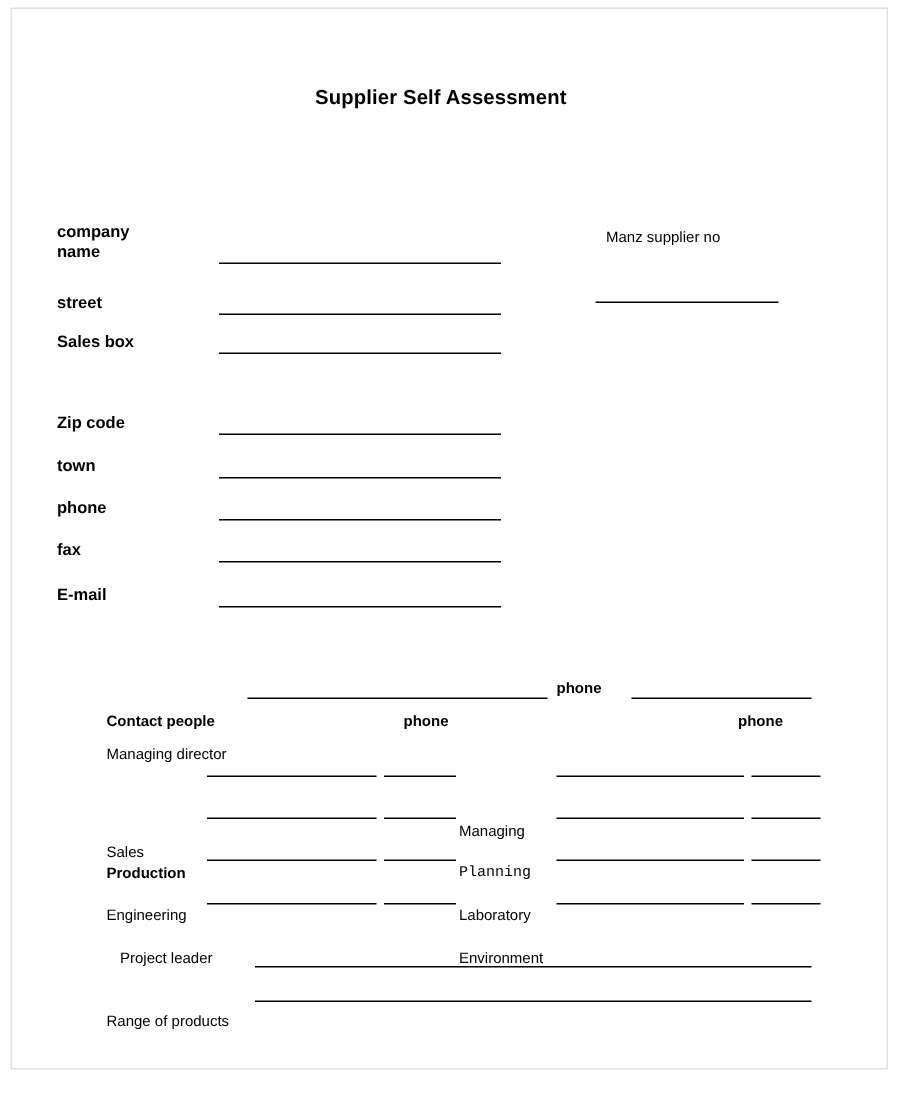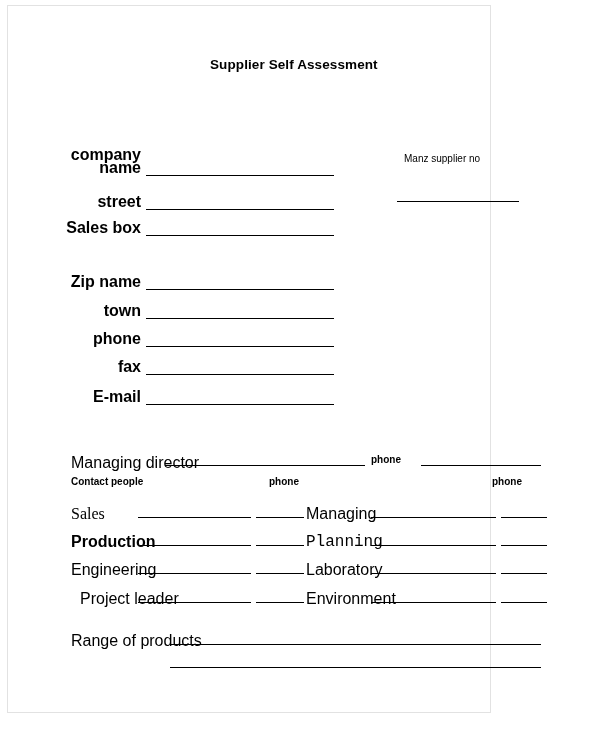--- a/index.html
+++ b/index.html
@@ -13,21 +13,21 @@
     font-family: "Liberation Sans", sans-serif;
     color: #000000;
     overflow: hidden;
   }
 
   
   #page {
     position: absolute;
     left: 7px;
     top: 5px;
-    width: 484px;
+    width: 585px;
     height: 708px;
     background: #ffffff;
     border: 1px solid #e2e2e2;
     box-sizing: border-box;
   }
 
   .abs { position: absolute; }
 
   
   #doc-title {
@@ -41,41 +41,41 @@
 
   
   .rule {
     height: 0;
     border-bottom: 1.3px solid #000000;
   }
   .rule.thin { border-bottom-width: 1.1px; }
 
   
   .addr-label {
-    font-size: 16px;
+    font-size: 11px;
     font-weight: bold;
-    text-align: right;
     white-space: nowrap;
     line-height: 12.5px;
   }
 
   
   #supplier-no-label {
     left: 396px;
     top: 147px;
     font-size: 10px;
     font-weight: normal;
     white-space: nowrap;
   }
 
   
   .row-label {
-    font-size: 16px;
+    font-size: 10px;
     font-weight: normal;
     white-space: nowrap;
+    margin-top: 44px;
   }
   .col-head {
     font-size: 10px;
     font-weight: bold;
     white-space: nowrap;
   }
 </style>
 </head>
 <body>
 
@@ -95,21 +95,21 @@
       <div>street</div>
     </div>
     <div class="abs rule" style="left:138px; top:203px; width:188px;"></div>
 
     <div class="abs addr-label" style="left:30px; top:216px; width:103px;">
       <div>Sales box</div>
     </div>
     <div class="abs rule" style="left:138px; top:229px; width:188px;"></div>
 
     <div class="abs addr-label" style="left:30px; top:270px; width:103px;">
-      <div>Zip name</div>
+      <div>Zip code</div>
     </div>
     <div class="abs rule" style="left:138px; top:283px; width:188px;"></div>
 
     <div class="abs addr-label" style="left:30px; top:299px; width:103px;">
       <div>town</div>
     </div>
     <div class="abs rule" style="left:138px; top:312px; width:188px;"></div>
 
     <div class="abs addr-label" style="left:30px; top:327px; width:103px;">
       <div>phone</div>
@@ -142,21 +142,21 @@
 
   <div>
     <div class="abs col-head" style="left:63px; top:470px;">Contact people</div>
     <div class="abs col-head" style="left:261px; top:470px;">phone</div>
     <div class="abs col-head" style="left:484px; top:470px;">phone</div>
   </div>
 
   <div>
 
     <div>
-      <div class="abs row-label" style="left:63px; top:499px;font-family:Liberation Serif, serif;">Sales</div>
+      <div class="abs row-label" style="left:63px; top:513px;">Sales</div>
       <div class="abs rule thin" style="left:130px; top:511px; width:113px;"></div>
       <div class="abs rule thin" style="left:248px; top:511px; width:48px;"></div>
       <div class="abs row-label" style="left:298px; top:499px;">Managing</div>
       <div class="abs rule thin" style="left:363px; top:511px; width:125px;"></div>
       <div class="abs rule thin" style="left:493px; top:511px; width:46px;"></div>
     </div>
 
     <div>
       <div class="abs row-label" style="left:63px; top:527px;font-weight:bold;">Production</div>
       <div class="abs rule thin" style="left:130px; top:539px; width:113px;"></div>

